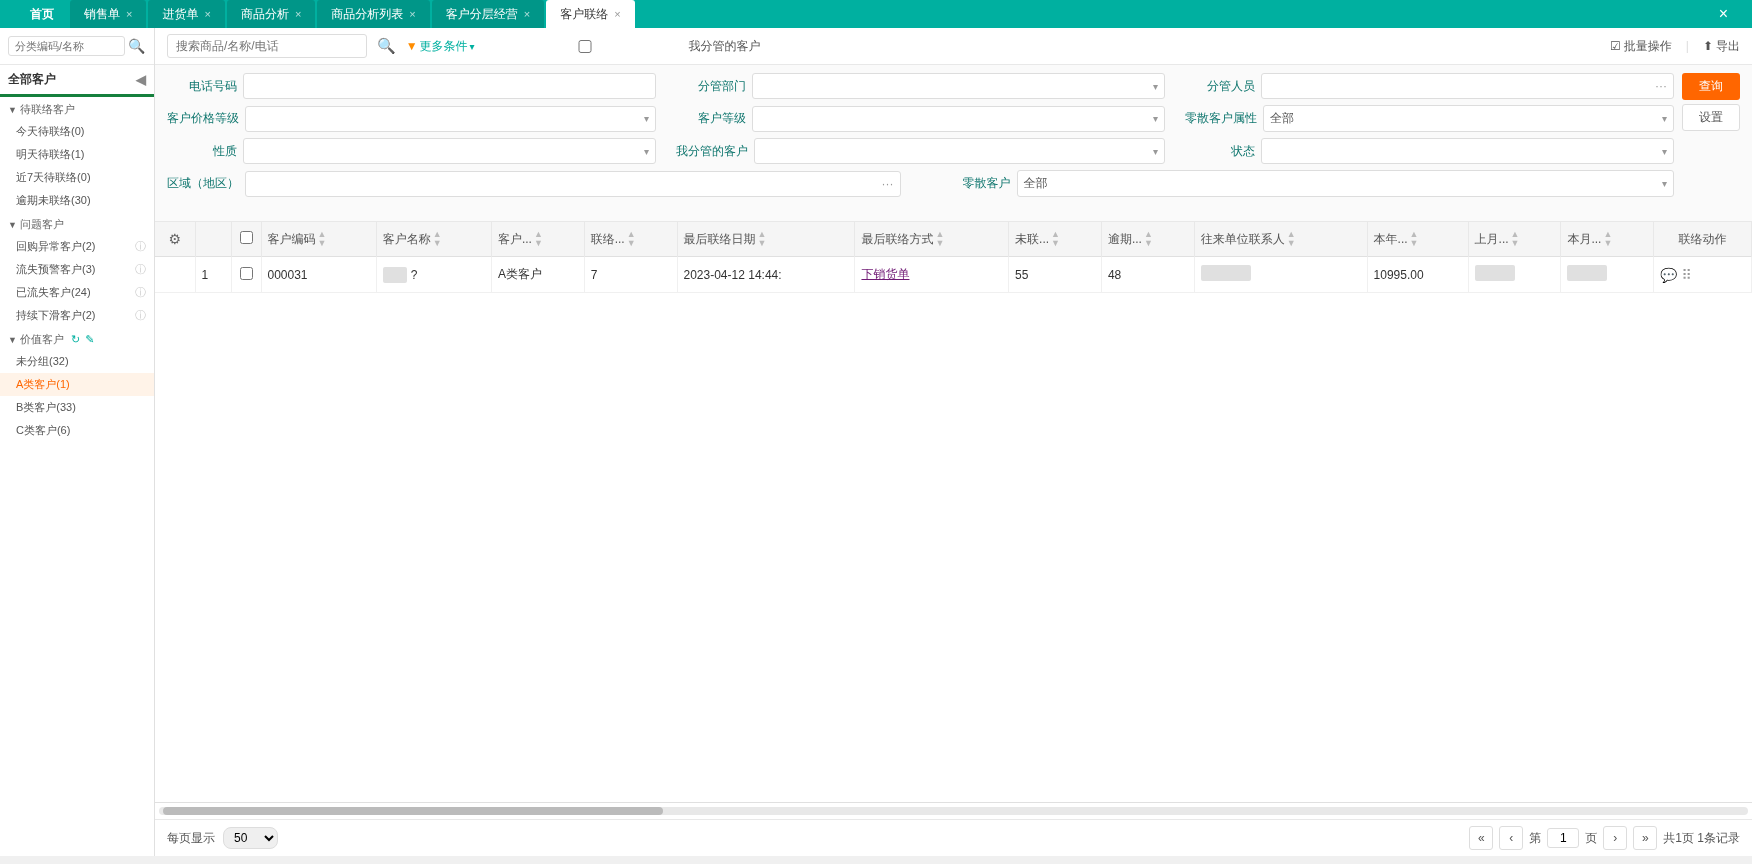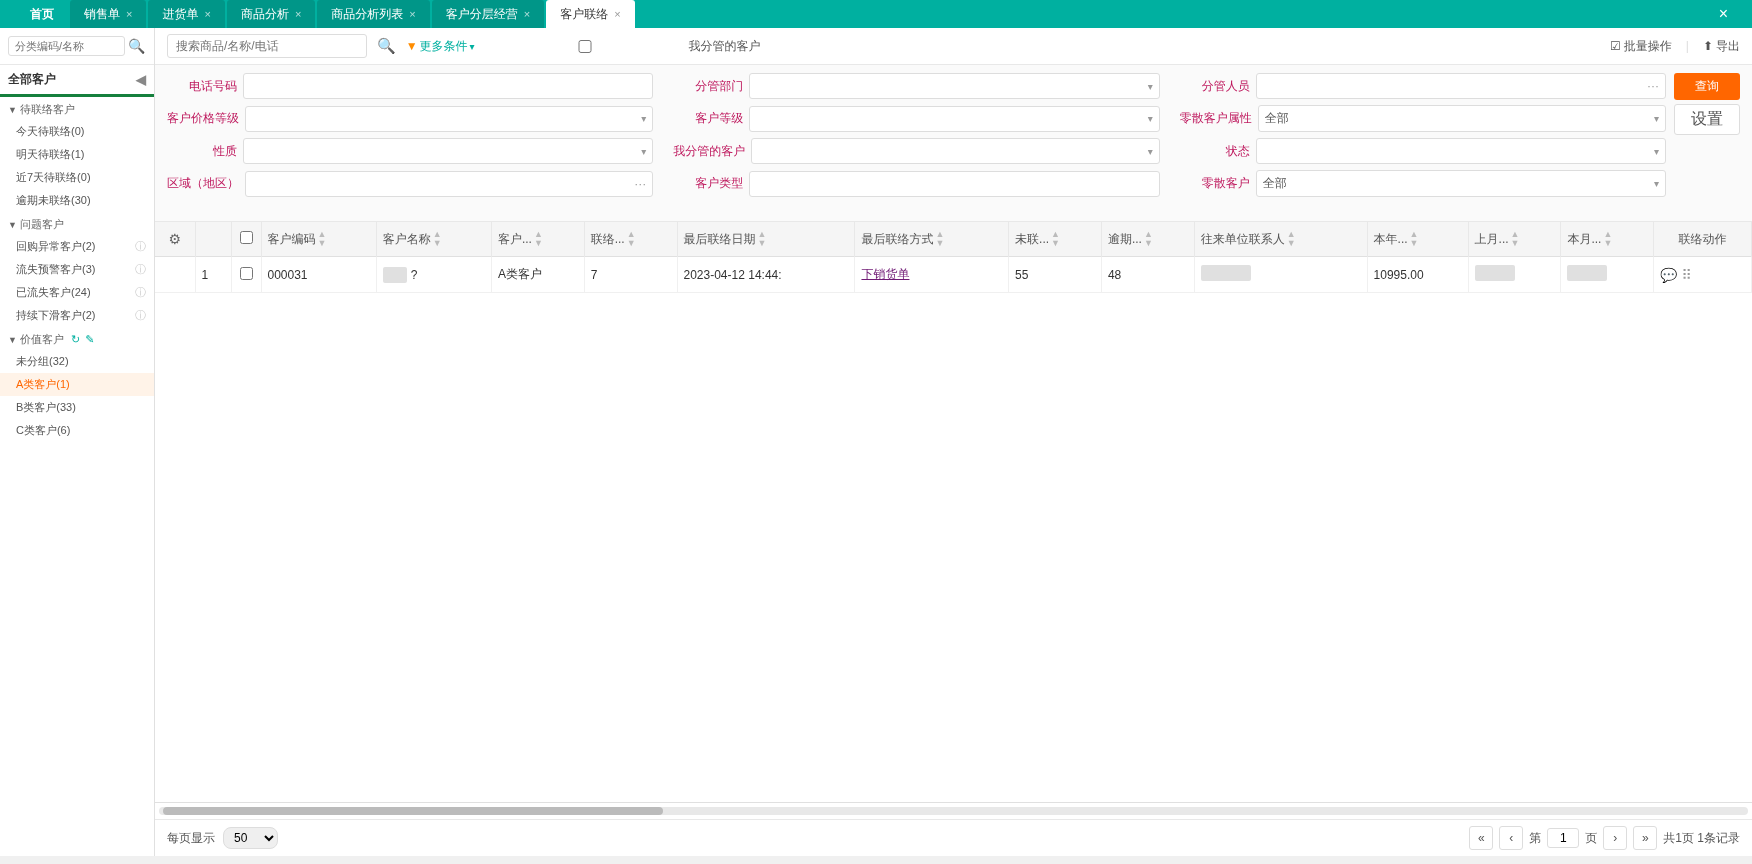--- a/index.html
+++ b/index.html
@@ -213,21 +213,21 @@
     }
     .filter-row:last-child { margin-bottom: 16px; }
     .filter-item {
       display: flex;
       align-items: center;
       gap: 6px;
       flex: 1;
     }
     .filter-label {
       font-size: 12px;
-      color: #be185d;
+      color: #0f766e;
       white-space: nowrap;
       min-width: 70px;
       text-align: right;
     }
     .filter-select {
       flex: 1;
       border: 1px solid #ddd;
       border-radius: 3px;
       padding: 4px 6px;
       font-size: 12px;
@@ -272,21 +272,21 @@
       font-size: 12px;
       cursor: pointer;
       white-space: nowrap;
     }
     .settings-btn {
       background: #fff;
       color: #555;
       border: 1px solid #ddd;
       border-radius: 3px;
       padding: 4px 16px;
-      font-size: 16px;
+      font-size: 12px;
       cursor: pointer;
       white-space: nowrap;
     }
 
     
     .table-wrapper {
       flex: 1;
       background: #fff;
       margin: 0;
       overflow: auto;
@@ -619,26 +619,20 @@
           </div>
 
           <div class="filter-row">
             <div class="filter-item">
               <span class="filter-label">区域（地区）</span>
               <div class="filter-select-dots">
                 <span>···</span>
               </div>
             </div>
             <div class="filter-divider"></div>
-            <div class="filter-item">
-              <span class="filter-label">客户类型</span>
-              <div class="filter-select" style="flex:1;">
-                <span></span>
-              </div>
-            </div>
             <div class="filter-divider"></div>
             <div class="filter-item">
               <span class="filter-label">零散客户</span>
               <div class="filter-select">
                 <span>全部</span>
                 <span class="arrow">▾</span>
               </div>
             </div>
           </div>
         </div>

